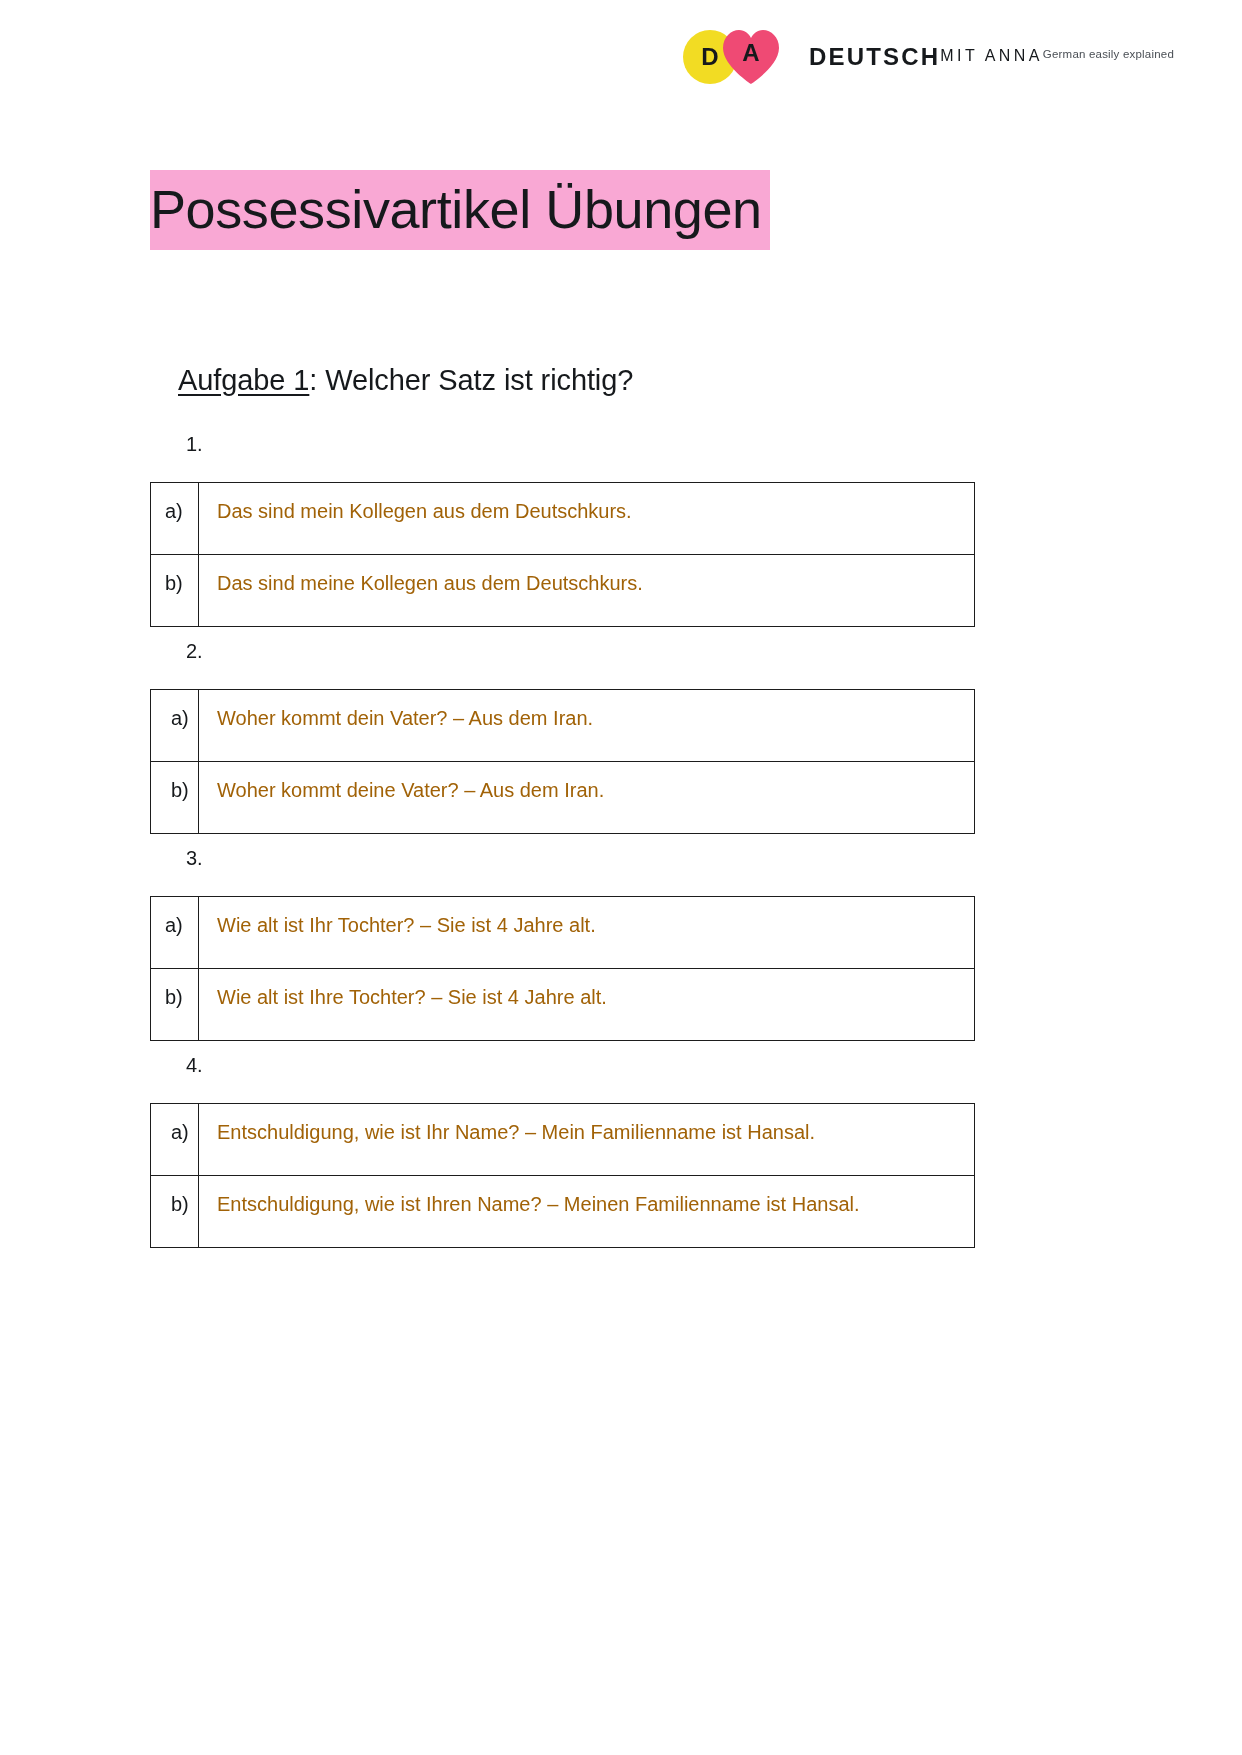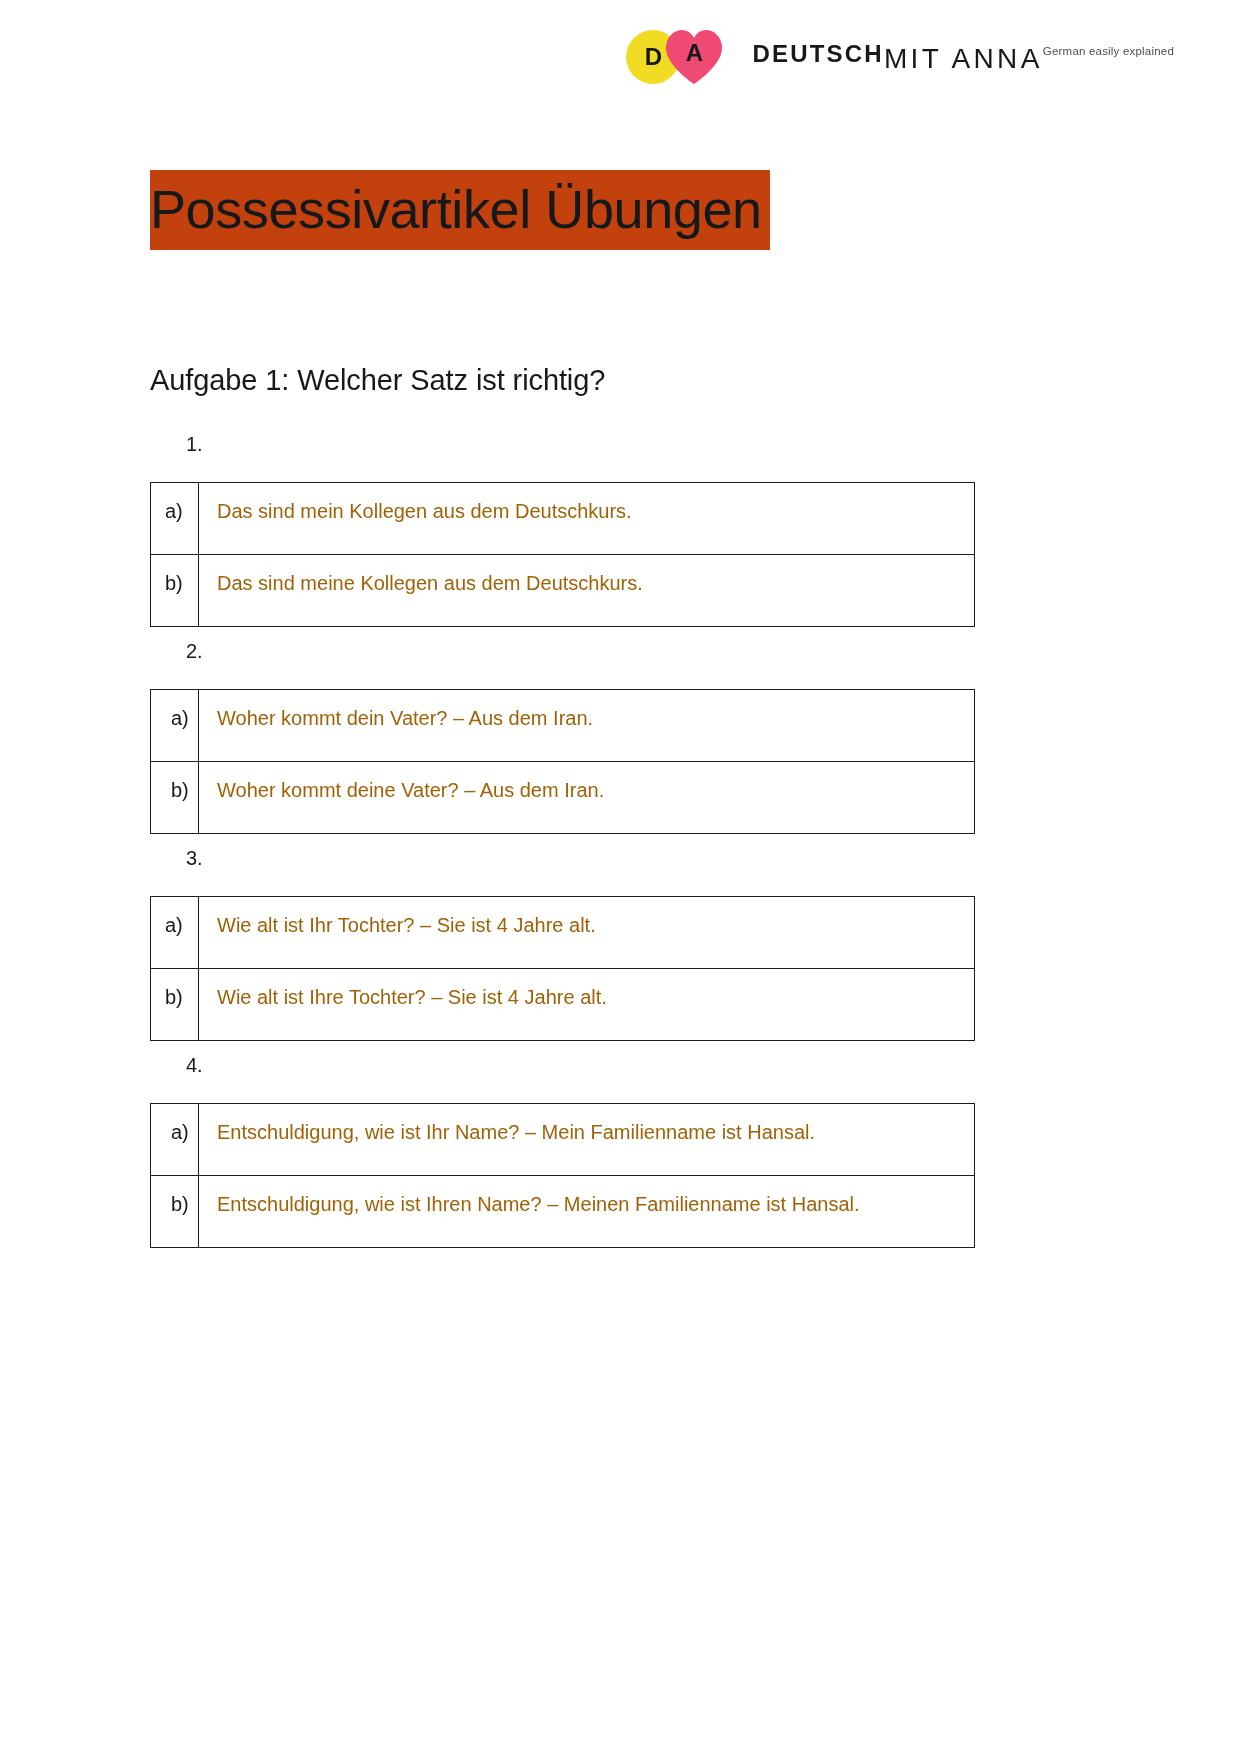--- a/index.html
+++ b/index.html
@@ -81,21 +81,21 @@
     flex-direction: row;
     line-height: 1;
   }
   .logo-line1 {
     font-size: 24px;
     font-weight: 700;
     letter-spacing: 2.2px;
     color: #16191c;
   }
   .logo-line2 {
-    font-size: 28px;
+    font-size: 16px;
     font-weight: 400;
     letter-spacing: 3.4px;
     color: #16191c;
     margin-top: 3px;
   }
   .logo-line3 {
     font-size: 11.5px;
     font-weight: 400;
     letter-spacing: 0.2px;
     color: #4a4f55;
@@ -103,42 +103,44 @@
   }
 
   
   .title-wrap {
     position: absolute;
     left: 150px;
     top: 170px;
   }
   .title {
     display: inline-block;
-    background: #c2410c;
+    background: #f9a8d4;
     font-size: 54px;
     font-weight: 400;
     line-height: 1.35;
     letter-spacing: -0.4px;
     padding: 3px 8px 4px 0px;
     color: #16191c;
     white-space: nowrap;
   }
 
   
   .task-heading {
     position: absolute;
     left: 150px;
     top: 362px;
     font-size: 29px;
     line-height: 1.3;
     letter-spacing: -0.1px;
     white-space: nowrap;
   }
   .task-heading .underlined {
+    text-decoration: underline;
     text-underline-offset: 4px;
+    margin-left: 28px;
   }
 
   
   .questions {
     position: absolute;
     left: 0;
     top: 420px;
     width: 1242px;
   }
   .question-block {

